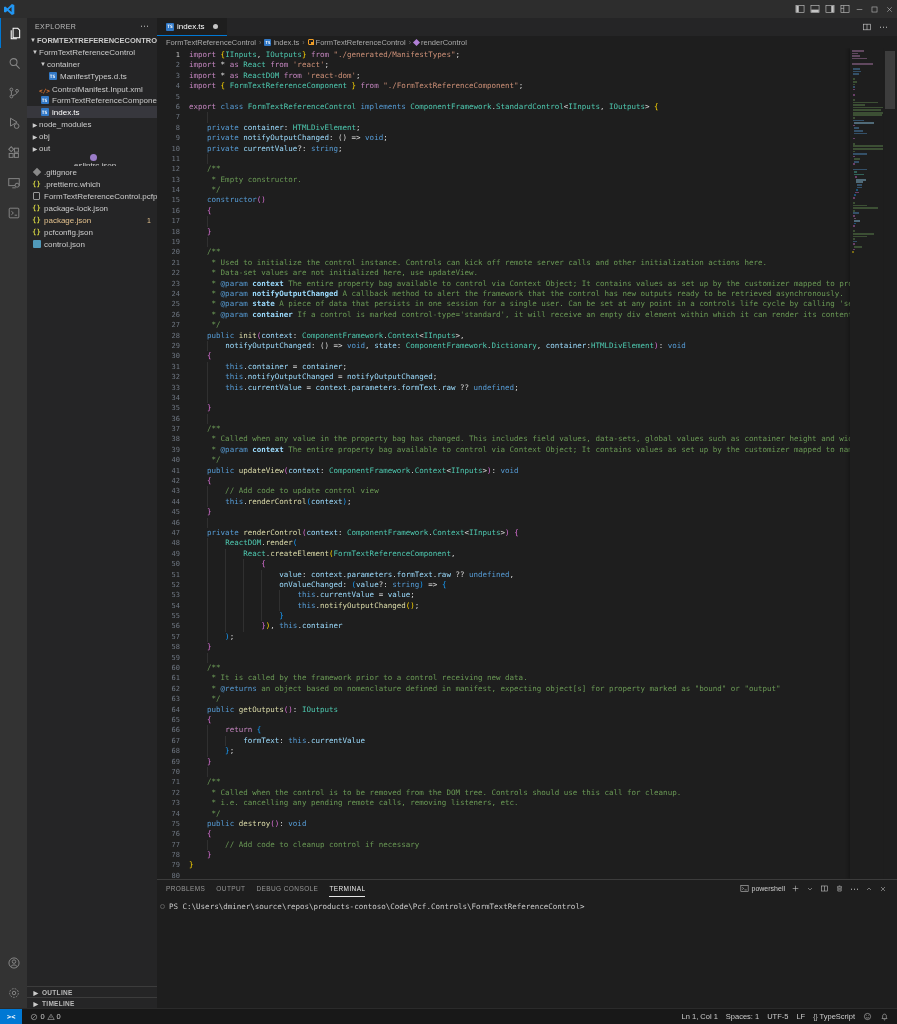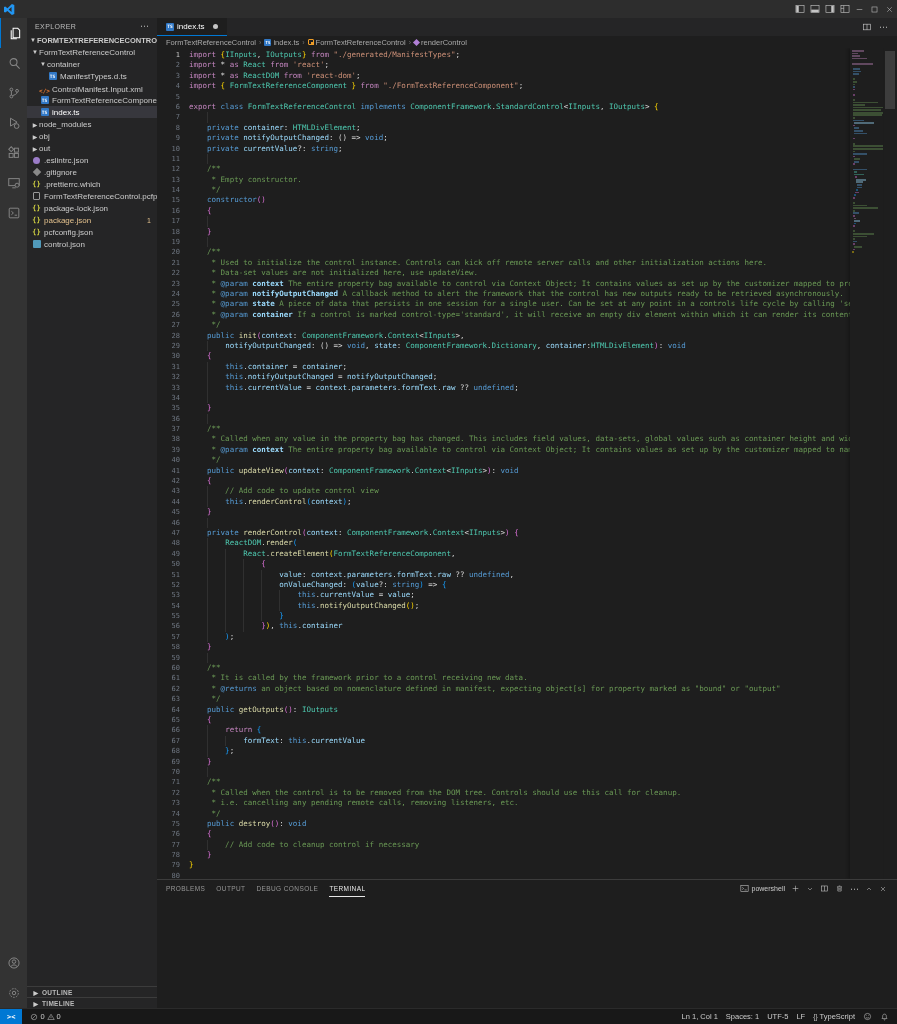--- a/index.html
+++ b/index.html
@@ -257,21 +257,21 @@
           <span>node_modules</span>
         </div>
         <div class="tree-row" style="padding-left: 4px;">
           <span class="chev">▶</span>
           <span>obj</span>
         </div>
         <div class="tree-row" style="padding-left: 4px;">
           <span class="chev">▶</span>
           <span>out</span>
         </div>
-        <div class="tree-row" style="padding-left: 4px;">
+        <div class="tree-row" style="padding-left: 4px; flex-direction: column;">
           <span class="ficon">
             <span class="eslint-ic"></span>
           </span>
           <span>.eslintrc.json</span>
         </div>
         <div class="tree-row" style="padding-left: 4px;">
           <span class="ficon">
             <span class="git-ic"></span>
           </span>
           <span>.gitignore</span>
@@ -503,20 +503,24 @@
                 <path d="M4 10l4-4 4 4"></path>
               </svg>
             </span>
           <span>
               <svg width="8" height="8" viewBox="0 0 16 16" stroke="currentColor">
                 <path d="M4 4l8 8M12 4l-8 8"></path>
               </svg>
             </span>
         </div>
       </div>
+      <div class="terminal">
+        <span class="term-deco"></span>
+        <span>PS C:\Users\dminer\source\repos\products-contoso\Code\Pcf.Controls\FormTextReferenceControl&gt;</span>
+      </div>
     </div>
   </div>
 </div>
 
 <div class="statusbar">
   <div class="remote">
       <span>&gt;&lt;</span>
     </div>
   <div class="sb-item">
     <span class="gly">

